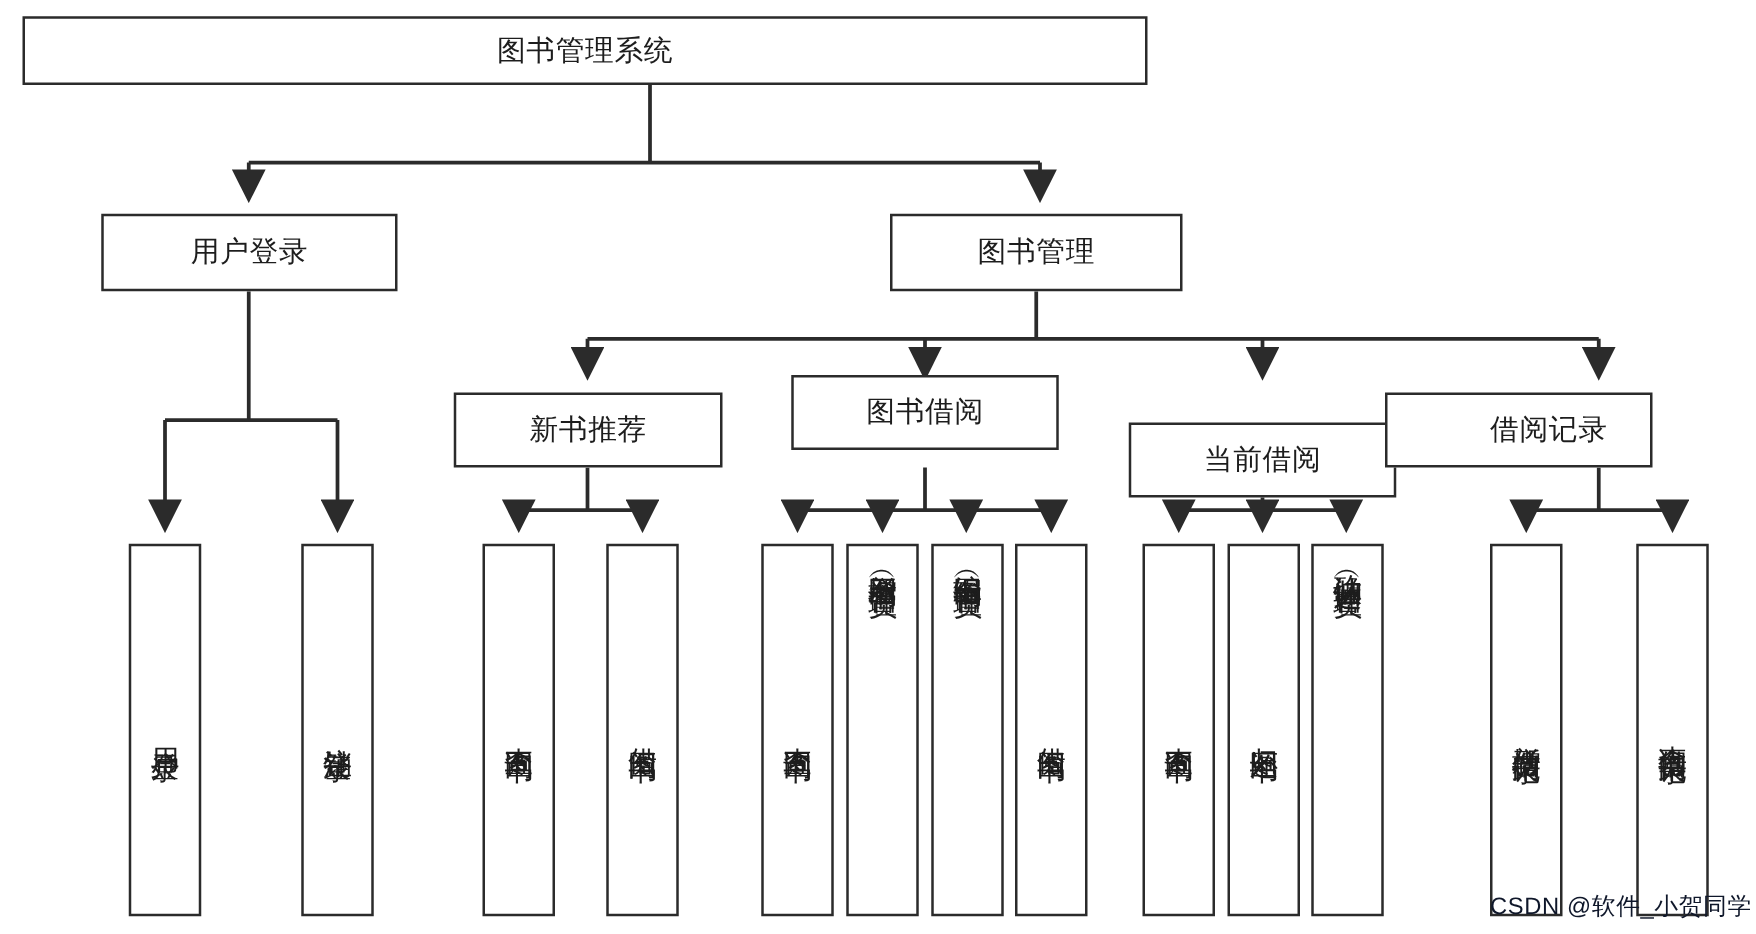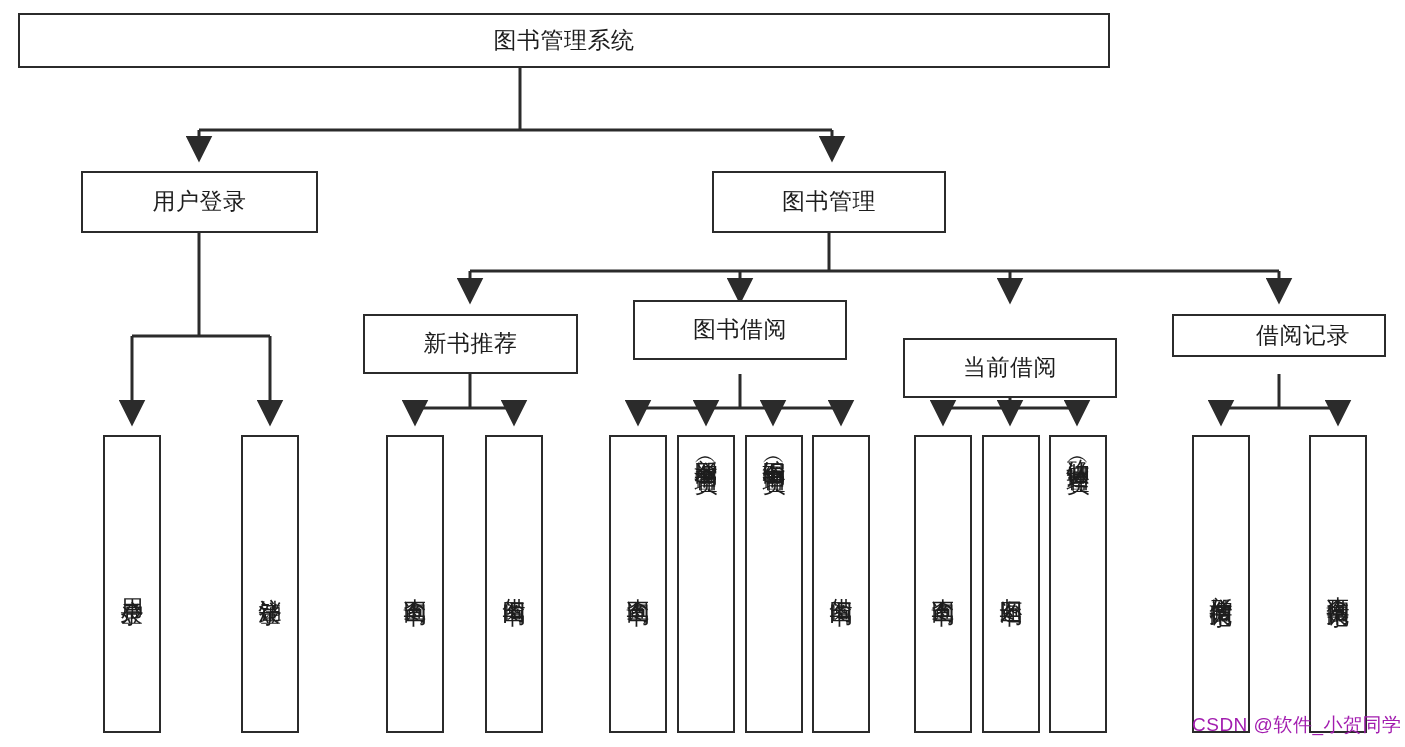--- a/index.html
+++ b/index.html
@@ -63,21 +63,21 @@
   .node.v.mid {
     align-items: center;
   }
   .node.v.top {
     align-items: flex-start;
     padding-top: 4px;
   }
   .watermark {
     position: absolute;
     font-size: 19px;
-    color: #a21caf;
+    color: #0f172a;
     white-space: nowrap;
     letter-spacing: 0.5px;
   }
 </style>
 </head>
 <body>
 
 <div id="stage">
 
   <svg id="wires" viewBox="0 0 1405 747" width="1405" height="747" aria-hidden="true">
@@ -123,41 +123,41 @@
       <path d="M 1010 408 L 1010 422" marker-end="url(#arw)"></path>
       <path d="M 1077 408 L 1077 422" marker-end="url(#arw)"></path>
 
       <path d="M 1279 374 L 1279 408"></path>
       <path d="M 1221 408 L 1338 408"></path>
       <path d="M 1221 408 L 1221 422" marker-end="url(#arw)"></path>
       <path d="M 1338 408 L 1338 422" marker-end="url(#arw)"></path>
     </g>
   </svg>
 
-  <div class="node h root" style="left:18px; top:13px; width:1092px; height:55px;">
+  <div class="node h root" style="left:18px; top:13px; width:900px; height:55px;">
     <span class="lbl">图书管理系统</span>
   </div>
 
   <div class="node h" style="left:81px; top:171px; width:237px; height:62px;">
     <span class="lbl">用户登录</span>
   </div>
   <div class="node h" style="left:712px; top:171px; width:234px; height:62px;">
     <span class="lbl">图书管理</span>
   </div>
 
   <div class="node h" style="left:363px; top:314px; width:215px; height:60px;">
     <span class="lbl">新书推荐</span>
   </div>
   <div class="node h" style="left:633px; top:300px; width:214px; height:60px;">
     <span class="lbl">图书借阅</span>
   </div>
   <div class="node h" style="left:903px; top:314px; width:214px; height:60px;margin-top:24px;">
     <span class="lbl">当前借阅</span>
   </div>
-  <div class="node h" style="left:1172px; top:314px; width:214px; height:43px;padding-left:48px;">
+  <div class="node h" style="left:1108px; top:314px; width:214px; height:60px;padding-left:48px;">
     <span class="lbl">借阅记录</span>
   </div>
 
   <div class="node v mid" style="left:103px; top:435px; width:58px; height:298px;">
     <span class="lbl">用户登录</span>
   </div>
   <div class="node v mid" style="left:241px; top:435px; width:58px; height:298px;">
     <span class="lbl">注销登录</span>
   </div>
 

